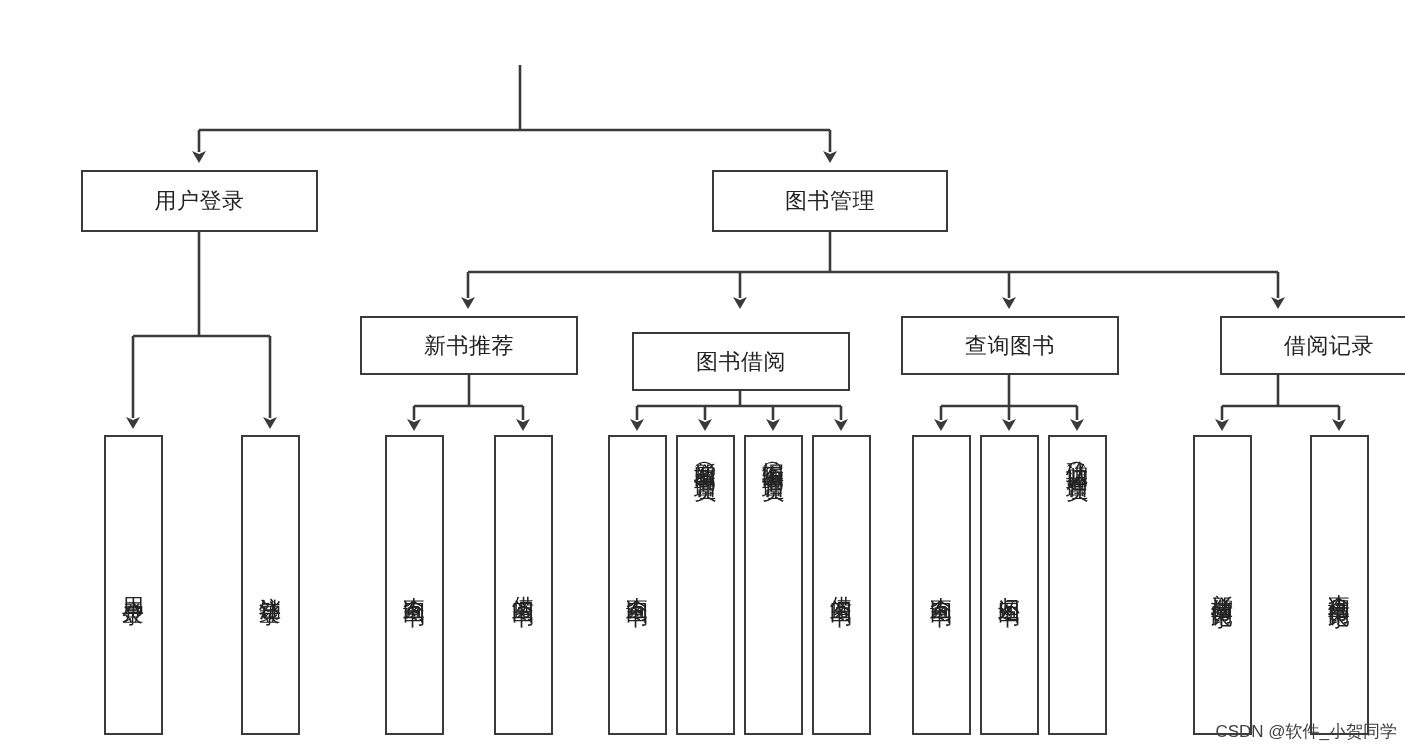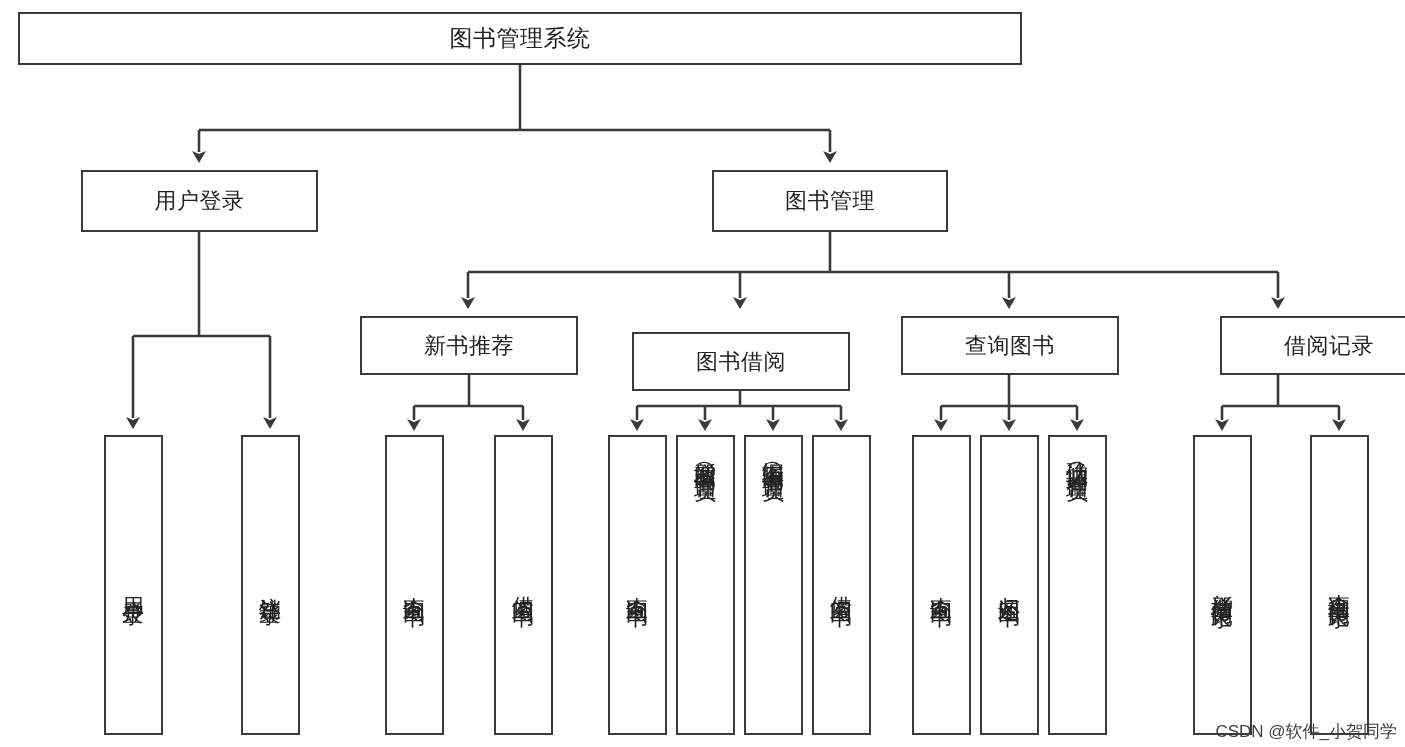--- a/index.html
+++ b/index.html
@@ -118,23 +118,20 @@
       <path d="M1009,406 L1009,420" marker-end="url(#ah)"></path>
       <path d="M1077,406 L1077,420" marker-end="url(#ah)"></path>
 
       <path d="M1278,375 L1278,406"></path>
       <path d="M1222,406 L1339,406"></path>
       <path d="M1222,406 L1222,420" marker-end="url(#ah)"></path>
       <path d="M1339,406 L1339,420" marker-end="url(#ah)"></path>
     </g>
   </svg>
 
-  <div class="node tier-root" style="left:18px;top:12px;width:1004px;height:53px;">
-    <span class="cap">图书管理系统</span>
-  </div>
 
   <div class="node tier-2" style="left:81px;top:170px;width:237px;height:62px;">
     <span class="cap">用户登录</span>
   </div>
 
   <div class="node tier-2" style="left:712px;top:170px;width:236px;height:62px;">
     <span class="cap">图书管理</span>
   </div>
 
   <div class="node tier-3" style="left:360px;top:316px;width:218px;height:59px;">

